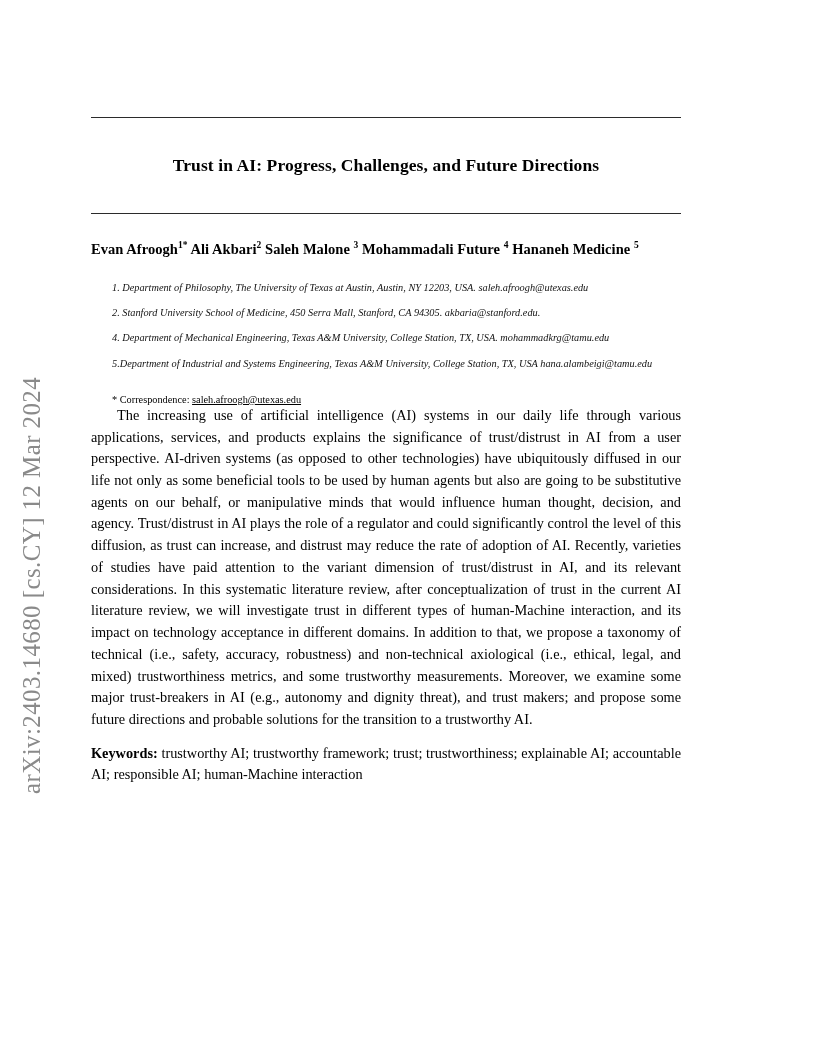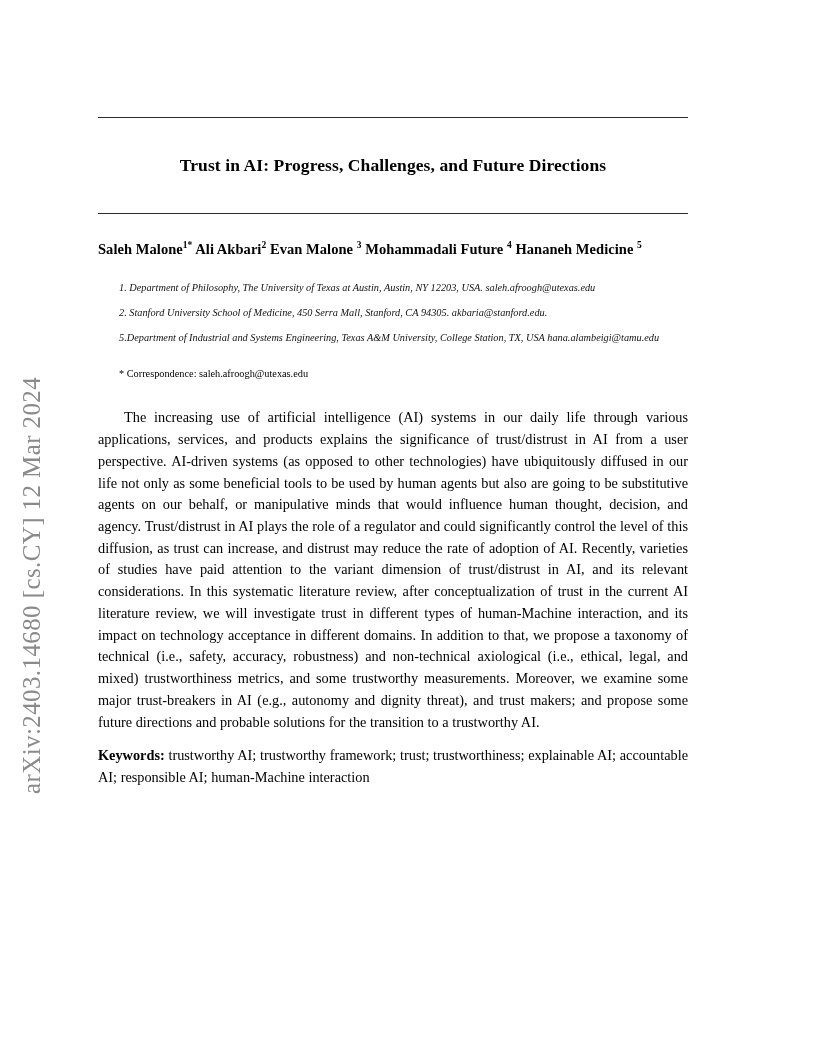--- a/index.html
+++ b/index.html
@@ -44,21 +44,21 @@
   .page {
     position: absolute;
     left: 0;
     top: 0;
     width: 816px;
     height: 1056px;
   }
 
   .content {
     position: absolute;
-    left: 98px;
+    left: 91px;
     top: 0;
     width: 590px;
   }
 
   .rule {
     border-top: 1.2px solid #2b2b2b;
     width: 590px;
   }
   .rule-top { margin-top: 117px; }
   .rule-second { margin-top: 0px; }
@@ -97,25 +97,25 @@
     margin-bottom: 9.5px;
     color: #111;
   }
 
   .correspondence {
     margin-top: 22px;
     padding-left: 21px;
     font-size: 10.3px;
   }
   .correspondence .email-link {
+    text-decoration: underline;
     margin-top: 20px;
   }
 
   .abstract {
-    margin-top: 28px;
     font-size: 14.3px;
     line-height: 1.52;
     text-align: justify;
     text-justify: inter-word;
   }
   .abstract p { margin: 0; text-indent: 26px; }
 
   .keywords {
     margin-top: 12px;
     font-size: 14.3px;
@@ -134,25 +134,26 @@
   </div>
 
   <div class="content">
 
     <div class="rule rule-top"></div>
 
     <div class="title">Trust in AI: Progress, Challenges, and Future Directions</div>
 
     <div class="rule rule-second"></div>
 
-    <div class="authors"><span>Saleh Malone</span><sup>1*</sup> <span>Ali Akbari</span><sup>2</sup> <span>Evan Malone </span><sup>3</sup> <span>Mohammadali Future </span><sup>4</sup> <span>Hananeh Medicine </span><sup>5</sup></div>
+    <div class="authors"><span>Evan Afroogh</span><sup>1*</sup> <span>Ali Akbari</span><sup>2</sup> <span>Saleh Malone </span><sup>3</sup> <span>Mohammadali Future </span><sup>4</sup> <span>Hananeh Medicine </span><sup>5</sup></div>
 
     <div class="affiliations">
       <div class="affil">1. Department of Philosophy, The University of Texas at Austin, Austin, NY 12203, USA. saleh.afroogh@utexas.edu</div>
       <div class="affil">2. Stanford University School of Medicine, 450 Serra Mall, Stanford, CA 94305. akbaria@stanford.edu.</div>
+      <div class="affil">4. Department of Mechanical Engineering, Texas A&amp;M University, College Station, TX, USA. mohammadkrg@tamu.edu</div>
       <div class="affil">5.Department of Industrial and Systems Engineering, Texas A&amp;M University, College Station, TX, USA hana.alambeigi@tamu.edu</div>
     </div>
 
     <div class="correspondence"><span>* Correspondence: </span><span class="email-link">saleh.afroogh@utexas.edu</span></div>
 
     <div class="abstract">
       <p>The increasing use of artificial intelligence (AI) systems in our daily life through various applications, services, and products explains the significance of trust/distrust in AI from a user perspective. AI-driven systems (as opposed to other technologies) have ubiquitously diffused in our life not only as some beneficial tools to be used by human agents but also are going to be substitutive agents on our behalf, or manipulative minds that would influence human thought, decision, and agency. Trust/distrust in AI plays the role of a regulator and could significantly control the level of this diffusion, as trust can increase, and distrust may reduce the rate of adoption of AI. Recently, varieties of studies have paid attention to the variant dimension of trust/distrust in AI, and its relevant considerations. In this systematic literature review, after conceptualization of trust in the current AI literature review, we will investigate trust in different types of human-Machine interaction, and its impact on technology acceptance in different domains. In addition to that, we propose a taxonomy of technical (i.e., safety, accuracy, robustness) and non-technical axiological (i.e., ethical, legal, and mixed) trustworthiness metrics, and some trustworthy measurements. Moreover, we examine some major trust-breakers in AI (e.g., autonomy and dignity threat), and trust makers; and propose some future directions and probable solutions for the transition to a trustworthy AI.</p>
     </div>
 
     <div class="keywords"><b>Keywords:</b> <span>trustworthy AI; trustworthy framework; trust; trustworthiness; explainable AI; accountable AI; responsible AI; human-Machine interaction</span></div>

